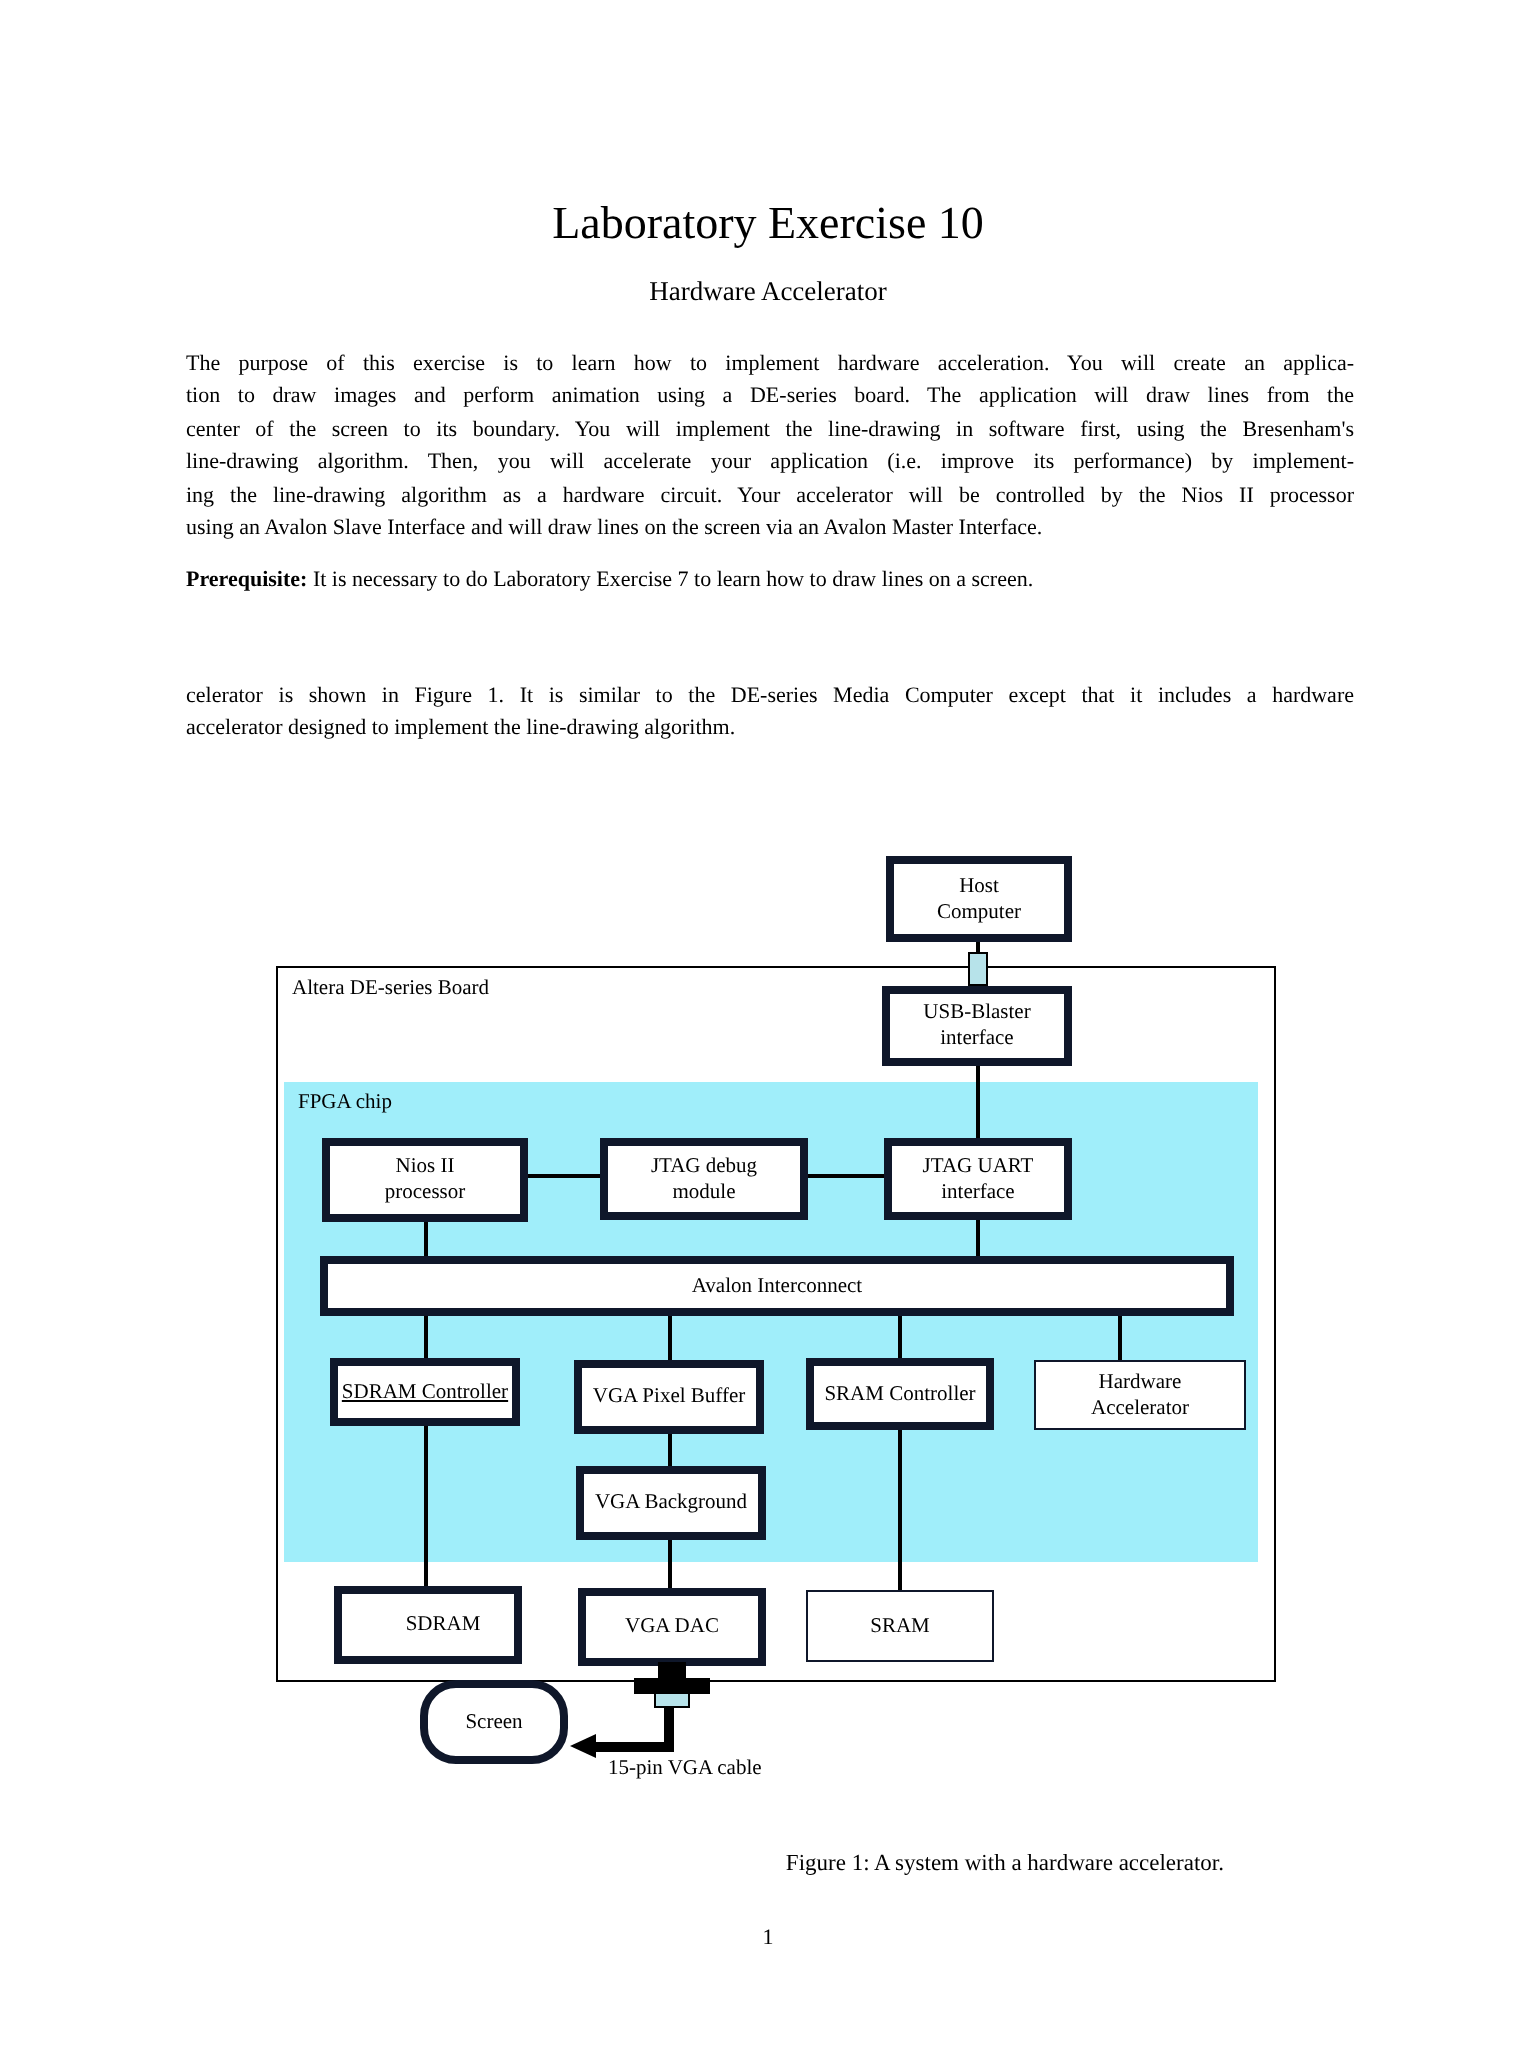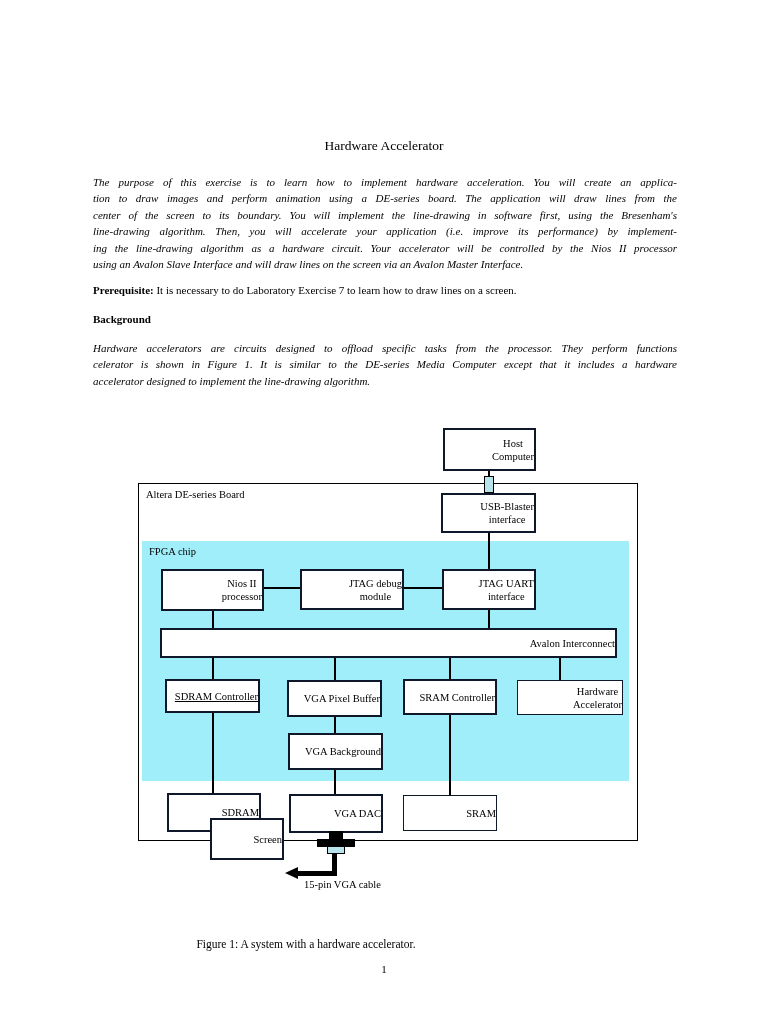--- a/index.html
+++ b/index.html
@@ -4,34 +4,34 @@
 <style>
   html,body { margin:0; padding:0; background:#ffffff; }
   .page {
     position:relative; width:768px; height:1024px; background:#fff;
     font-family:"Liberation Serif","DejaVu Serif",serif; color:#000;
     overflow:hidden;
   }
   .doc-title { position:absolute; top:99px; left:0; width:768px; text-align:center; font-size:23px; }
   .doc-subtitle { position:absolute; top:138px; left:0; width:768px; text-align:center; font-size:13.5px; }
   .para { position:absolute; left:93px; width:584px; font-size:11px; line-height:16.4px; }
-  .pline { text-align:justify; text-align-last:justify;font-style:italic; }
+  .pline { text-align:justify; text-align-last:justify; }
   .pline.last { text-align-last:left; }
   .oneline { position:absolute; left:93px; width:584px; font-size:11px; line-height:16px; }
   .bold { font-weight:bold; }
-  .caption { position:absolute; left:0; width:612px; text-align:center; font-size:11.5px;margin-top:12px; }
+  .caption { position:absolute; left:0; width:612px; text-align:right; font-size:11.5px; }
   .pagenum { position:absolute; left:0; width:768px; text-align:center; font-size:11px; }
 
   
   .board { position:absolute; left:138px; top:483px; width:500px; height:358px; border:1.5px solid #000; box-sizing:border-box; background:transparent; }
   .fpga  { position:absolute; left:142px; top:541px; width:487px; height:240px; background:#a0eefa; }
   .dlabel { position:absolute; font-size:10.5px; line-height:12px; }
   .box {
-    position:absolute; box-sizing:border-box; background:#fff; border:2px solid #0f172a;
-    display:flex; align-items:center; justify-content:flex-end; text-align:center;
+    position:absolute; box-sizing:border-box; background:#fff; border:4px solid #0f172a;
+    display:flex; align-items:center; justify-content:center; text-align:center;
     font-size:10.5px; line-height:13px; z-index:3;
   }
   .box .lbl { white-space:pre-line; }
   .thin { border-width:1px; }
   .vline { position:absolute; width:1.5px; background:#000; z-index:2; }
   .hline { position:absolute; height:1.5px; background:#000; z-index:2; }
   .plug {
     position:absolute; left:484px; top:476px; width:10px; height:17px;
     background:#b7e3ea; border:1.5px solid #000; box-sizing:border-box; z-index:4;
   }
@@ -40,37 +40,36 @@
   .arrowhead {
     position:absolute; left:285px; top:867px; width:0; height:0; z-index:4;
     border-top:6.5px solid transparent; border-bottom:6.5px solid transparent; border-right:13px solid #000;
   }
 </style>
 </head>
 <body>
 
 <div class="page">
 
+  <div class="doc-title">Laboratory Exercise 10</div>
   <div class="doc-subtitle">Hardware Accelerator</div>
 
   <div class="para" style="top:174px;">
       <div class="pline">The purpose of this exercise is to learn how to implement hardware acceleration.  You will create an applica-</div>
       <div class="pline">tion to draw images and perform animation using a DE-series board.  The application will draw lines from the</div>
       <div class="pline">center of the screen to its boundary.  You will implement the line-drawing in software first, using the Bresenham's</div>
       <div class="pline">line-drawing algorithm.  Then, you will accelerate your application (i.e. improve its performance) by implement-</div>
       <div class="pline">ing the line-drawing algorithm as a hardware circuit.  Your accelerator will be controlled by the Nios II processor</div>
       <div class="pline last">using an Avalon Slave Interface and will draw lines on the screen via an Avalon Master Interface.</div>
     </div>
 
   <div class="oneline" style="top:282px;"><span class="bold">Prerequisite:</span><span> It is necessary to do Laboratory Exercise 7 to learn how to draw lines on a screen.</span></div>
 
-  <div class="oneline bold" style="top:311px;">Background</div>
 
   <div class="para" style="top:340px;">
-      <div class="pline">Hardware accelerators are circuits designed to offload specific tasks from the processor.  They perform functions</div>
       <div class="pline">celerator is shown in Figure 1.  It is similar to the DE-series Media Computer except that it includes a hardware</div>
       <div class="pline last">accelerator designed to implement the line-drawing algorithm.</div>
     </div>
 
   <div>
 
     <div class="vline" style="left:488px; top:471px; height:22px;"></div>
     <div class="vline" style="left:488px; top:533px; height:36px;"></div>
     <div class="vline" style="left:488px; top:610px; height:18px;"></div>
     <div class="hline" style="left:264px; top:587px; width:36px;"></div>
@@ -135,21 +134,21 @@
       </div>
     <div class="box" style="left:167px; top:793px; width:94px; height:39px;padding-left:15px;">
         <span class="lbl">SDRAM</span>
       </div>
     <div class="box" style="left:289px; top:794px; width:94px; height:39px;">
         <span class="lbl">VGA DAC</span>
       </div>
     <div class="box thin" style="left:403px; top:795px; width:94px; height:36px;">
         <span class="lbl">SRAM</span>
       </div>
-    <div class="box" style="left:210px; top:818px; width:74px; height:42px;">
+    <div class="box" style="left:210px; top:840px; width:74px; height:42px;border-radius:18px;">
         <span class="lbl">Screen</span>
       </div>
 
     <div class="blk" style="left:329px; top:831px; width:14px; height:9px;"></div>
     <div class="blk" style="left:317px; top:839px; width:38px; height:8px;"></div>
     <div class="vga-plug2"></div>
     <div class="blk" style="left:332px; top:853px; width:5px; height:21px;"></div>
     <div class="blk" style="left:296px; top:871px; width:41px; height:5px;"></div>
     <div class="arrowhead"></div>
     <div class="dlabel" style="left:304px; top:879px;">15-pin VGA cable</div>

